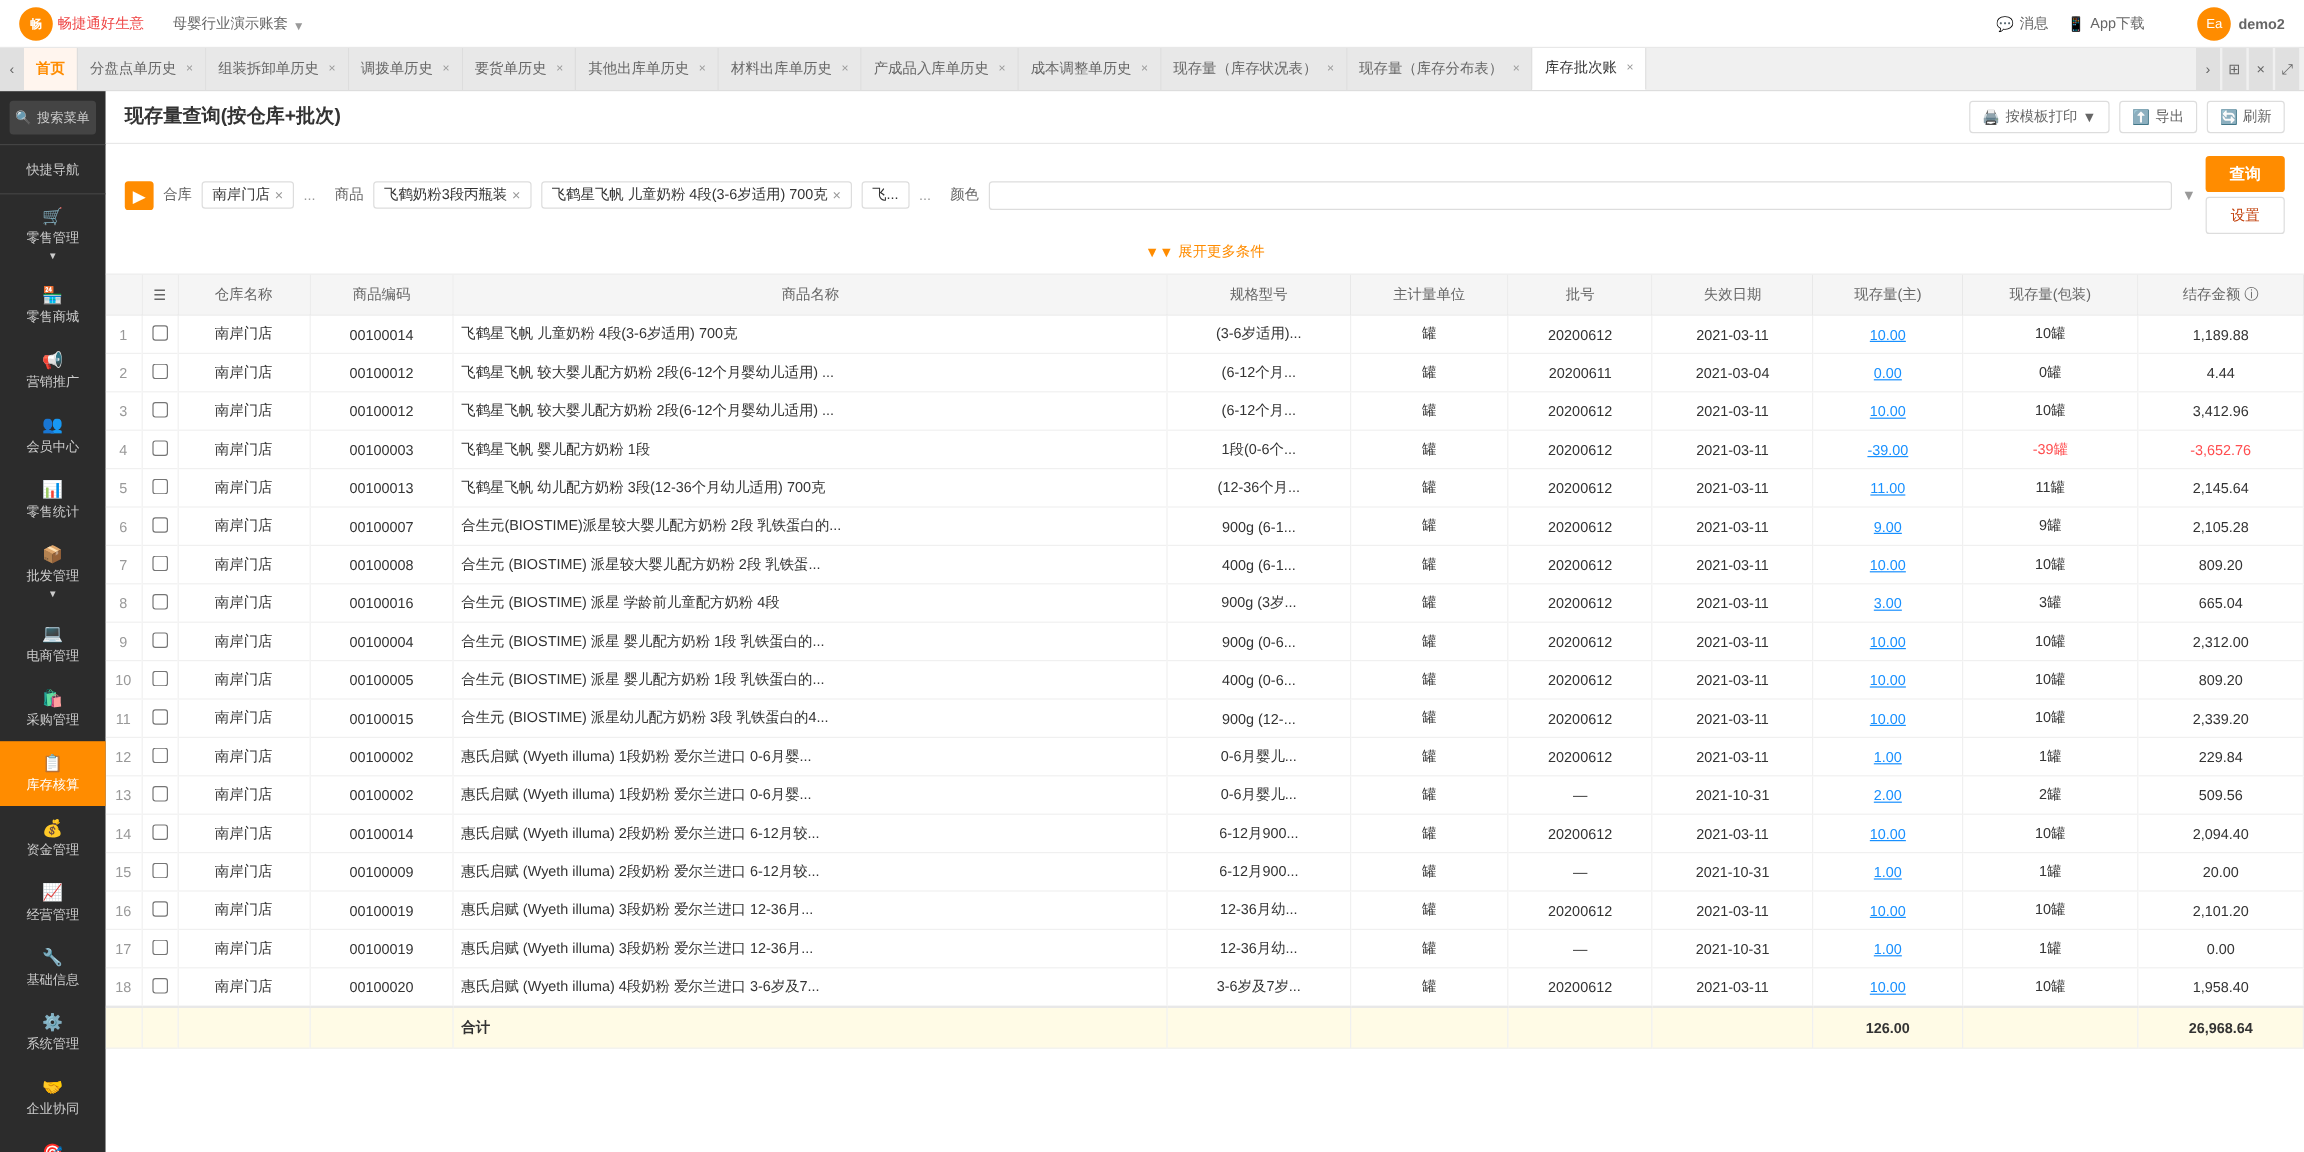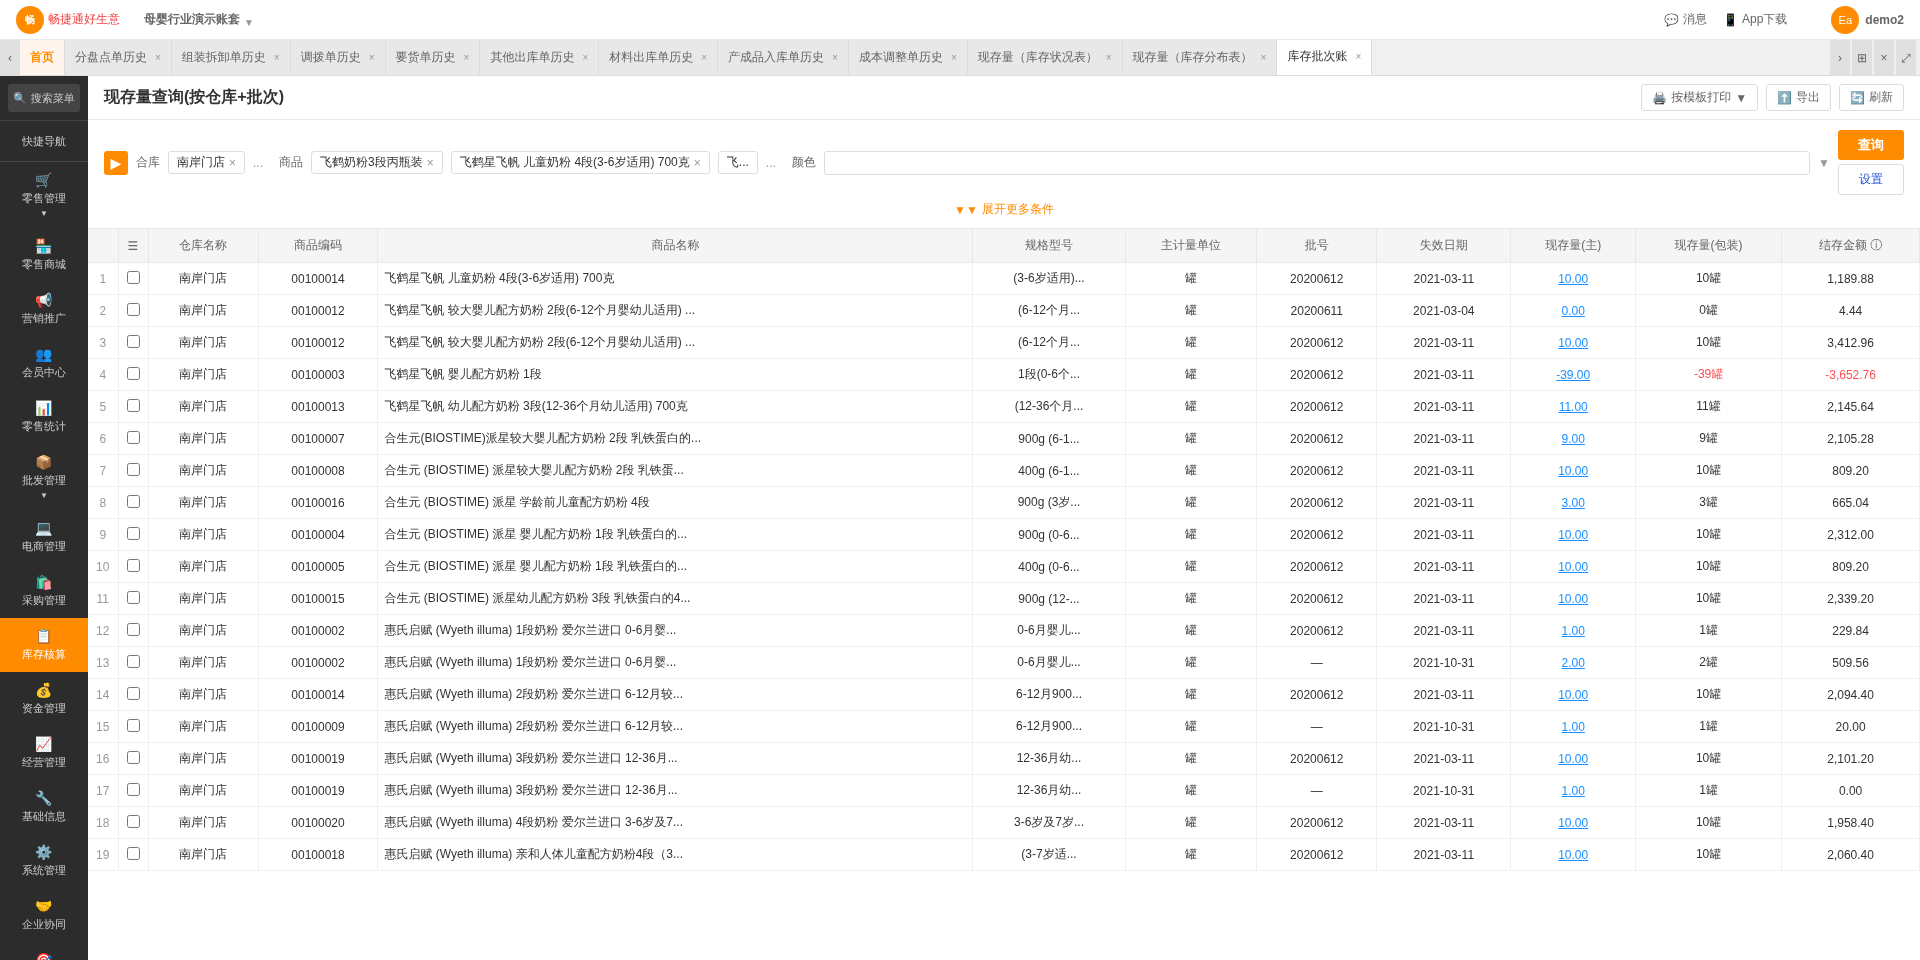--- a/index.html
+++ b/index.html
@@ -11,21 +11,21 @@
       background: #fff;
       display: flex;
       align-items: center;
       justify-content: space-between;
       padding: 0 16px;
       border-bottom: 1px solid #e8e8e8;
     }
     .top-header-left { display: flex; align-items: center; gap: 8px; }
     .logo-area { display: flex; align-items: center; gap: 4px; }
     .logo-icon { width: 28px; height: 28px; background: #ff8c00; border-radius: 50%; display: flex; align-items: center; justify-content: center; color: white; font-size: 10px; font-weight: bold; }
-    .company-selector { display: flex; align-items: flex-end; gap: 4px; color: #666; cursor: pointer; font-weight: bold; }
+    .company-selector { display: flex; align-items: flex-end; gap: 4px; color: #666; cursor: pointer; }
     .top-header-right { display: flex; align-items: center; gap: 16px; }
     .header-btn { display: flex; align-items: center; gap: 4px; color: #666; cursor: pointer; font-size: 12px; }
     .avatar { width: 28px; height: 28px; background: #ff8c00; border-radius: 50%; display: flex; align-items: center; justify-content: center; color: white; font-size: 11px; }
 
     
     .tab-bar {
       height: 36px;
       background: #f0f0f0;
       display: flex;
       align-items: center;
@@ -69,21 +69,21 @@
     
     .filter-area { background: #fff; padding: 10px 16px; border-bottom: 1px solid #e8e8e8; }
     .filter-row { display: flex; align-items: center; gap: 8px; flex-wrap: nowrap; }
     .filter-label { font-size: 12px; color: #666; white-space: nowrap; }
     .filter-tag { display: flex; align-items: center; gap: 4px; padding: 2px 8px; background: #fff; border: 1px solid #ddd; border-radius: 3px; font-size: 12px; color: #333; }
     .filter-tag .tag-close { cursor: pointer; color: #999; }
     .filter-dots { color: #999; cursor: pointer; }
     .filter-input { border: 1px solid #ddd; padding: 4px 8px; border-radius: 3px; font-size: 12px; flex: 1; }
     .filter-expand { display: flex; align-items: center; gap: 4px; color: #ff8c00; cursor: pointer; font-size: 12px; margin: 6px auto 0; width: fit-content; }
     .btn-query { background: #ff8c00; color: white; border: none; padding: 6px 20px; border-radius: 3px; cursor: pointer; font-size: 13px; font-weight: bold; }
-    .btn-settings { background: #fff; color: #1d4ed8; border: 1px solid #ddd; padding: 6px 14px; border-radius: 3px; cursor: pointer; font-size: 12px; }
+    .btn-settings { background: #fff; color: #c2410c; border: 1px solid #ddd; padding: 6px 14px; border-radius: 3px; cursor: pointer; font-size: 12px; }
     .toggle-btn { width: 24px; height: 24px; background: #ff8c00; color: white; border: none; border-radius: 3px; cursor: pointer; font-size: 14px; display: flex; align-items: center; justify-content: center; }
 
     
     .table-container { flex: 1; overflow: auto; background: #fff; }
     table { width: 100%; border-collapse: collapse; font-size: 12px; }
     thead tr { background: #f5f5f5; }
     thead th { padding: 8px 6px; text-align: center; border-bottom: 1px solid #e8e8e8; border-right: 1px solid #e8e8e8; font-weight: normal; color: #666; white-space: nowrap; position: sticky; top: 0; background: #f5f5f5; z-index: 1; }
     tbody tr { border-bottom: 1px solid #f0f0f0; }
     tbody td { padding: 7px 6px; text-align: center; border-right: 1px solid #f0f0f0; color: #333; white-space: nowrap; }
     tbody td.left { text-align: left; }
@@ -559,32 +559,32 @@
     <td>00100020</td>
     <td class="left">惠氏启赋 (Wyeth illuma) 4段奶粉 爱尔兰进口 3-6岁及7...</td>
     <td>3-6岁及7岁...</td>
     <td>罐</td>
     <td>20200612</td>
     <td>2021-03-11</td>
     <td class=""><span class="link-style ">10.00</span></td>
     <td class="">10罐</td>
     <td class="">1,958.40</td>
   </tr>
-            <tr>
-    <td class="col-num">19</td>
-    <td class="col-checkbox"><input type="checkbox" style=""></td>
-    <td>南岸门店</td>
-    <td>00100018</td>
-    <td class="left">惠氏启赋 (Wyeth illuma) 亲和人体儿童配方奶粉4段（3...</td>
-    <td>(3-7岁适...</td>
-    <td>罐</td>
-    <td>20200612</td>
-    <td>2021-03-11</td>
-    <td class=""><span class="link-style ">10.00</span></td>
-    <td class="">10罐</td>
-    <td class="">2,060.40</td>
-  </tr>
+            <tr class="sum-row">
+  <td></td>
+  <td></td>
+  <td></td>
+  <td></td>
+  <td class="left">合计</td>
+  <td></td>
+  <td></td>
+  <td></td>
+  <td></td>
+  <td>126.00</td>
+  <td></td>
+  <td>26,968.64</td>
+</tr>
           </tbody>
       </table>
     </div>
 
   </div>
 </div>
 
 </body></html>

